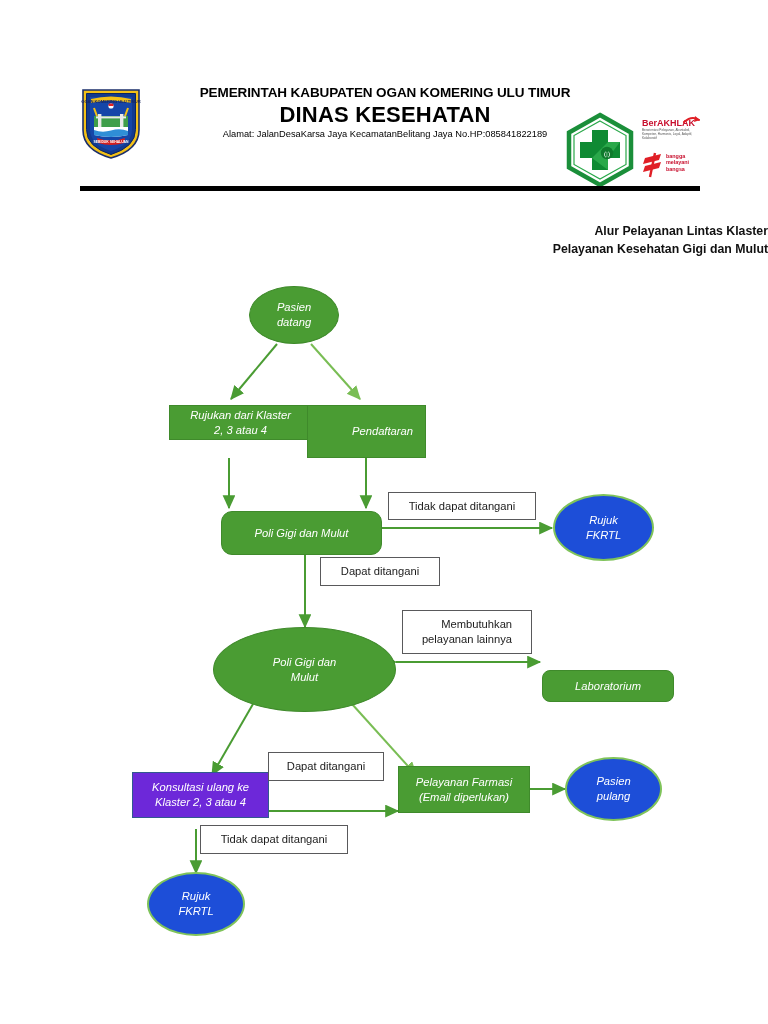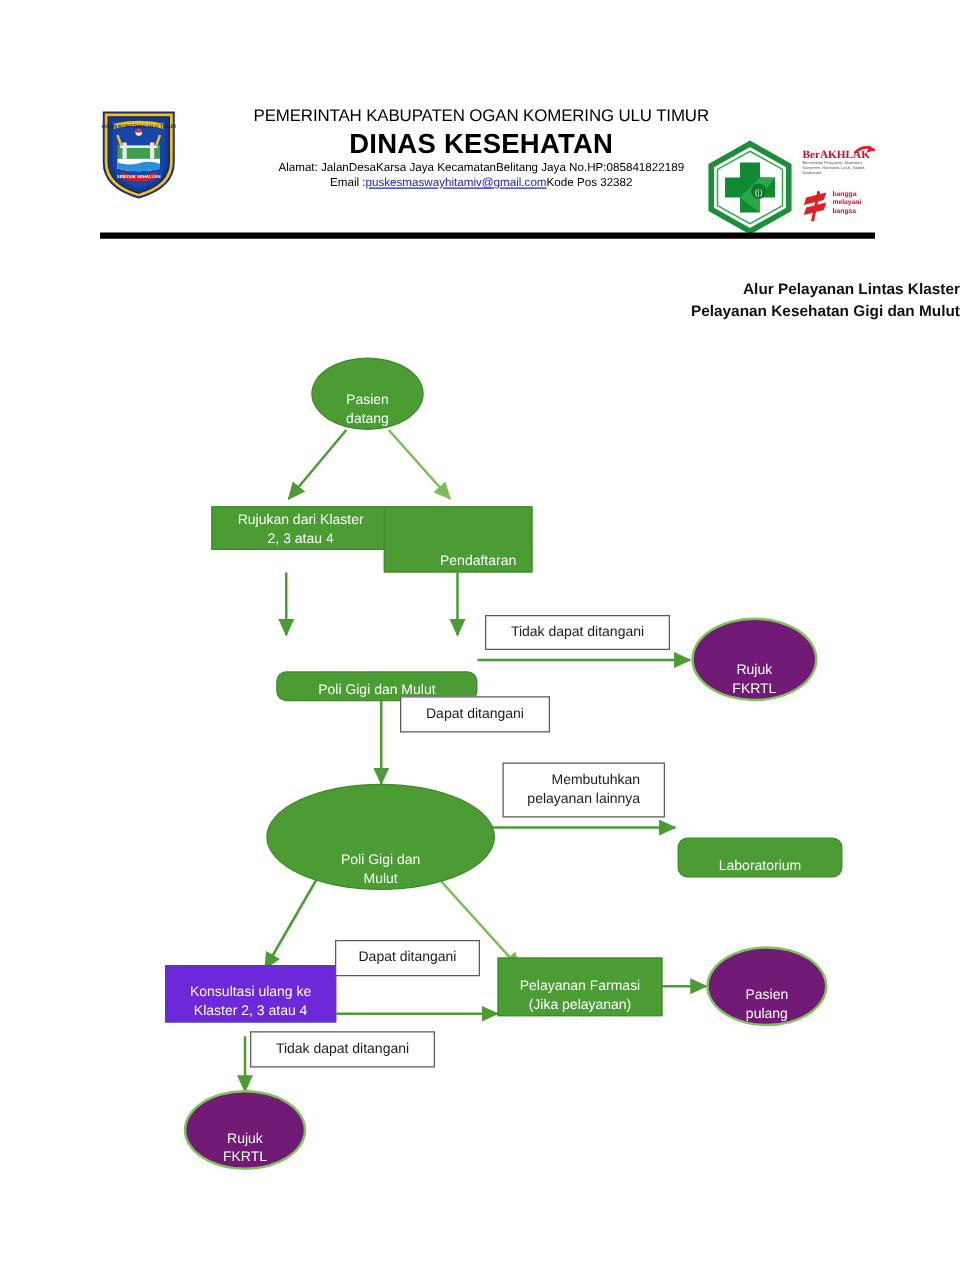--- a/index.html
+++ b/index.html
@@ -32,21 +32,21 @@
   }
   #header-text-block {
     position: absolute;
     left: 70px;
     top: 0px;
     width: 470px;
     text-align: center;
   }
   .hdr-line1 {
     font-size: 13.5px;
-    font-weight: normal;
+    font-weight: bold;
     color: #000;
     letter-spacing: -0.1px;
     line-height: 17px;
     white-space: nowrap;
   }
   .hdr-line2 {
     font-size: 22px;
     font-weight: bold;
     color: #000;
     line-height: 27px;
@@ -103,21 +103,21 @@
     left: 562px;
     top: 66px;
     width: 62px;
     height: 30px;
   }
   .ba-txt {
     font-size: 9px;
     font-weight: bold;
     color: #c8102e;
     line-height: 10px;
-    font-family: Liberation Serif, serif;
+    font-family: Liberation Sans, sans-serif;
   }
   .ba-sub {
     font-size: 3.1px;
     color: #555;
     line-height: 4px;
     display: block;
   }
   .bm-txt {
     font-size: 5.4px;
     font-weight: bold;
@@ -153,48 +153,49 @@
     position: absolute;
     left: 0; top: 0;
     width: 768px; height: 1024px;
     pointer-events: none;
   }
 
   .node {
     position: absolute;
     box-sizing: border-box;
     display: flex;
-    align-items: flex-end;
+    align-items: center;
     justify-content: center;
     text-align: center;
     color: #ffffff;
     font-size: 11.2px;
     line-height: 15px;
     z-index: 2;
+    font-style: italic;
   }
   .node-green-rect {
     background: #4a9c33;
     border: 1.2px solid #3f8a2b;
   }
   .node-green-rect-round {
     background: #4a9c33;
     border: 1.2px solid #3f8a2b;
     border-radius: 8px;
   }
   .node-green-rect-blue {
     background: #6d28d9;
     border: 1.6px solid #31588f;
   }
   .node-ellipse-green {
     background: #4a9c33;
     border: 1.2px solid #3f8a2b;
     border-radius: 50%;
   }
   .node-ellipse-red {
-    background: #701a75;
+    background: #1d4ed8;
     border: 2.4px solid #7fc35a;
     border-radius: 50%;
   }
   .label-box {
     position: absolute;
     box-sizing: border-box;
     background: #ffffff;
     border: 1.3px solid #59595b;
     display: flex;
     align-items: center;
@@ -228,21 +229,20 @@
     <path d="M14 41 H48 V49 Q31 53 14 49 Z" fill="#ffffff"></path>
     <path d="M14 44 Q22 47 31 44.5 Q40 42 48 45 L48 49 Q31 53 14 49 Z" fill="#2f8ed6"></path>
     <path d="M17 52 Q31 57 45 52 L44 57 Q31 61 18 57 Z" fill="#d41f1f"></path>
     <text x="31" y="56.6" font-size="3.4" font-family="'Liberation Sans',sans-serif" fill="#ffffff" text-anchor="middle" font-weight="bold">SEBIDUK SEHALUAN</text>
   </svg>
 
   <div id="header-text-block">
     <div class="hdr-line1">PEMERINTAH KABUPATEN OGAN KOMERING ULU TIMUR</div>
     <div class="hdr-line2">DINAS KESEHATAN</div>
     <div class="hdr-addr">Alamat: JalanDesaKarsa Jaya KecamatanBelitang Jaya No.HP:085841822189</div>
-    <div class="hdr-email"><span>Email :</span><a href="#">puskesmaswayhitamiv@gmail.com</a><span>Kode Pos 32382</span></div>
   </div>
 
   <svg id="puskesmas-logo" viewBox="0 0 76 76">
     <polygon points="38,3 69,20.5 69,55.5 38,73 7,55.5 7,20.5" fill="none" stroke="#1b8f3a" stroke-width="4.5"></polygon>
     <polygon points="38,9 64,23.5 64,52.5 38,67 12,52.5 12,23.5" fill="none" stroke="#2aa84a" stroke-width="1.2"></polygon>
     <path d="M30 18 H46 V30 H58 V46 H46 V58 H30 V46 H18 V30 H30 Z" fill="#0f8a33"></path>
     <path d="M46 30 L58 30 L46 46 L46 58 L30 46 Z" fill="#2aa84a"></path>
     <circle cx="45" cy="41" r="6.2" fill="#0f7a2c"></circle>
     <text x="45" y="44.2" font-size="7" fill="#ffffff" text-anchor="middle" font-family="'Liberation Serif',serif">(|)</text>
   </svg>
@@ -328,21 +328,21 @@
     <div>
       <div>Rujukan dari Klaster</div>
       <div>2, 3 atau 4</div>
     </div>
   </div>
 
   <div class="node node-green-rect" style="left:307px; top:405px; width:119px; height:53px;padding-left:32px;">
     <div>Pendaftaran</div>
   </div>
 
-  <div class="node node-green-rect-round" style="left:221px; top:537px; width:161px; height:24px;">
+  <div class="node node-green-rect-round" style="left:221px; top:511px; width:161px; height:44px;border-radius:11px;">
     <div>Poli Gigi dan Mulut</div>
   </div>
 
   <div class="label-box" style="left:388px; top:492px; width:148px; height:28px;">
     <div>Tidak dapat ditangani</div>
   </div>
 
   <div class="node node-ellipse-red" style="left:553px; top:494px; width:101px; height:67px;">
     <div>
       <div>Rujuk</div>
@@ -379,21 +379,21 @@
     </div>
   </div>
 
   <div class="label-box" style="left:268px; top:752px; width:116px; height:29px;">
     <div>Dapat ditangani</div>
   </div>
 
   <div class="node node-green-rect" style="left:398px; top:766px; width:132px; height:47px;">
     <div>
       <div>Pelayanan Farmasi</div>
-      <div>(Jika pelayanan)</div>
+      <div>(Email diperlukan)</div>
     </div>
   </div>
 
   <div class="node node-ellipse-red" style="left:565px; top:757px; width:97px; height:64px;">
     <div>
       <div>Pasien</div>
       <div>pulang</div>
     </div>
   </div>
 

